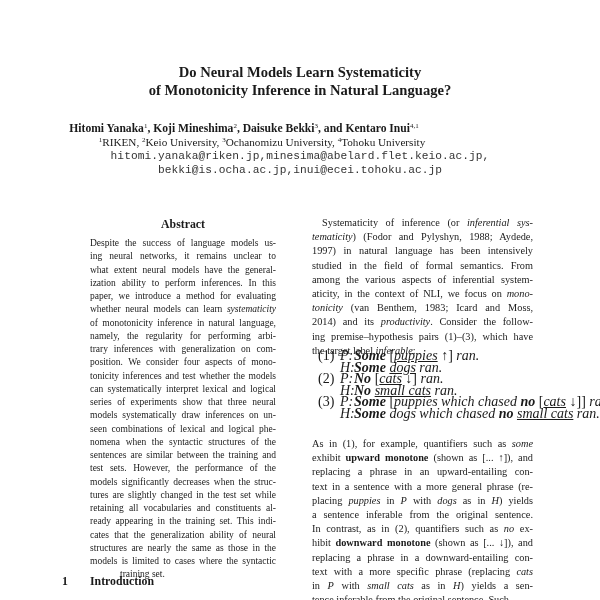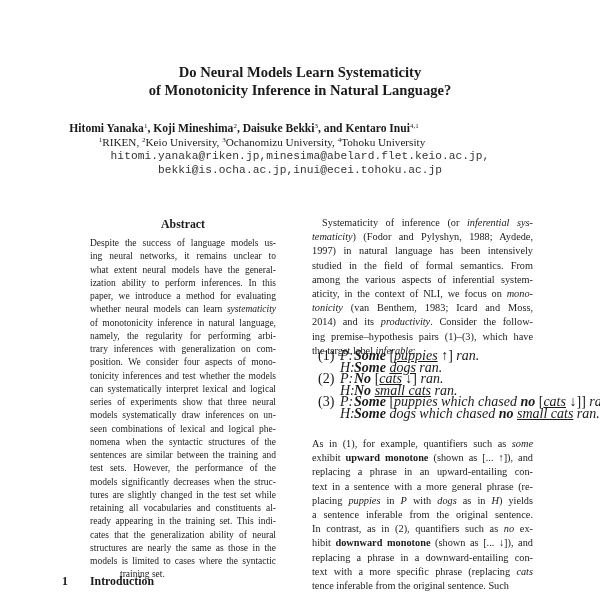--- a/index.html
+++ b/index.html
@@ -127,14 +127,15 @@
     <span class="ln">As in (1), for example, quantifiers such as <i>some</i></span>
     <span class="ln">exhibit <b>upward monotone</b> (shown as [... ↑]), and</span>
     <span class="ln">replacing a phrase in an upward-entailing con-</span>
     <span class="ln">text in a sentence with a more general phrase (re-</span>
     <span class="ln">placing <i>puppies</i> in <i>P</i> with <i>dogs</i> as in <i>H</i>) yields</span>
     <span class="ln">a sentence inferable from the original sentence.</span>
     <span class="ln">In contrast, as in (2), quantifiers such as <i>no</i> ex-</span>
     <span class="ln">hibit <b>downward monotone</b> (shown as [... ↓]), and</span>
     <span class="ln">replacing a phrase in a downward-entailing con-</span>
     <span class="ln">text with a more specific phrase (replacing <i>cats</i></span>
+    <span class="ln">in <i>P</i> with <i>small cats</i> as in <i>H</i>) yields a sen-</span>
     <span class="ln last">tence inferable from the original sentence. Such</span>
   </div>
 
 </body></html>

